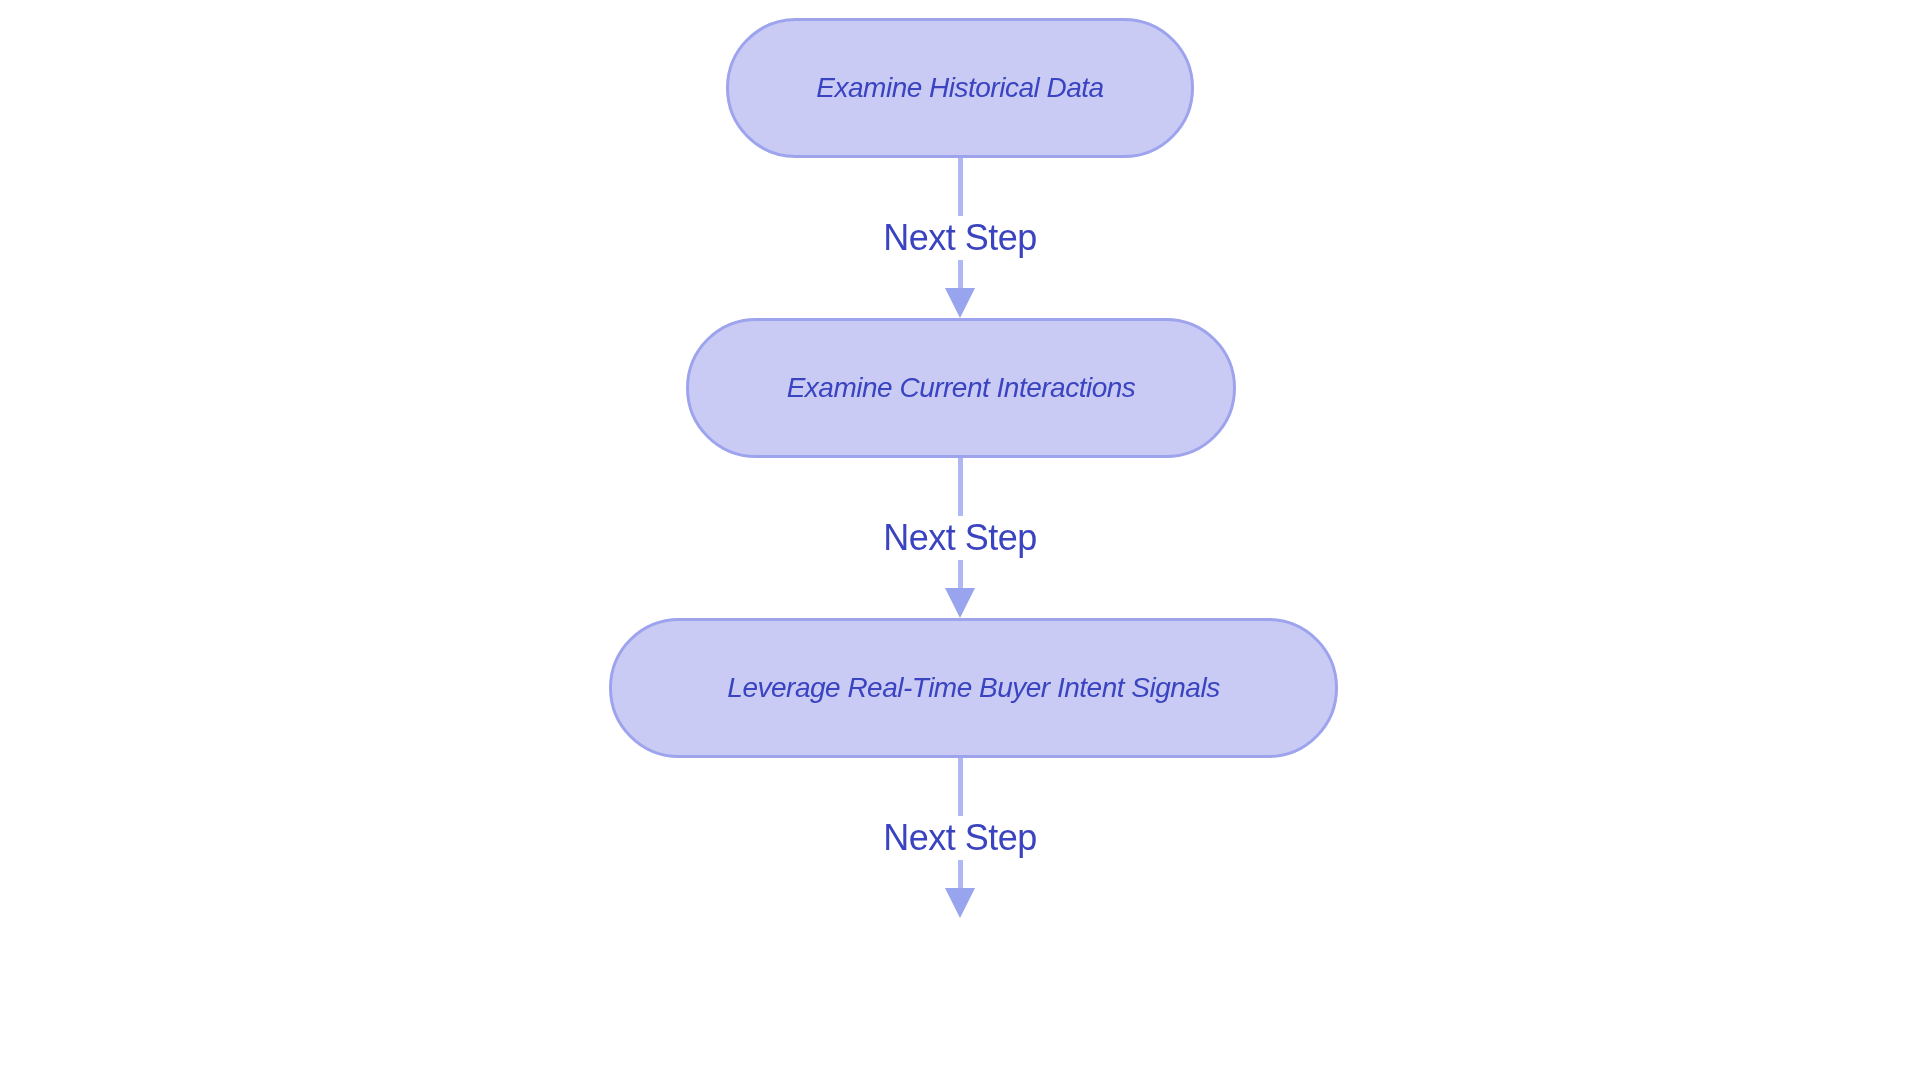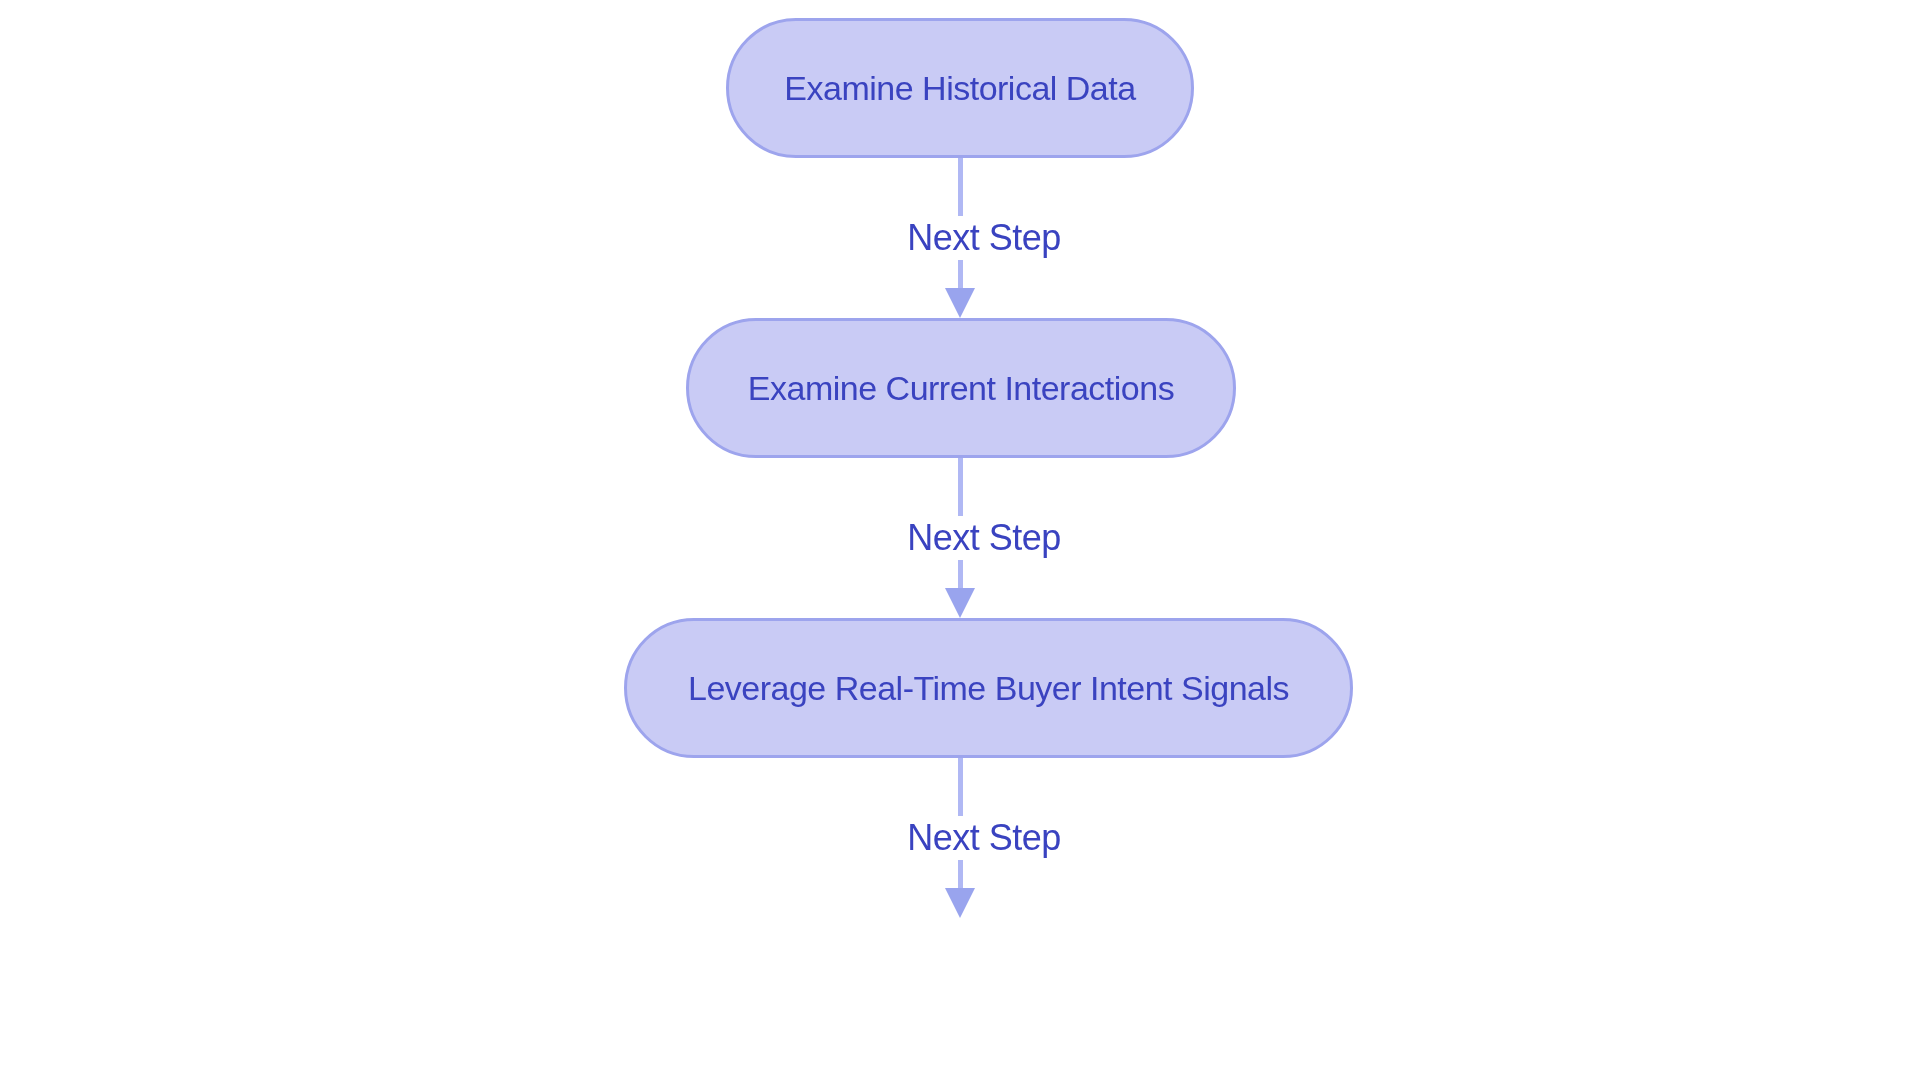--- a/index.html
+++ b/index.html
@@ -24,28 +24,29 @@
   .node {
     position: absolute;
     height: 140px;
     background: var(--node-fill);
     border: 3px solid var(--node-border);
     border-radius: 70px;
     display: flex;
     align-items: center;
     justify-content: center;
     color: var(--node-text);
-    font-size: 34px;
+    font-size: 28px;
     letter-spacing: -0.5px;
     white-space: nowrap;
     text-align: center;
+    font-style: italic;
   }
   .node-1 { top: 18px;  left: 726px; width: 468px; }
   .node-2 { top: 318px; left: 686px; width: 550px; }
-  .node-3 { top: 618px; left: 624px; width: 729px; }
+  .node-3 { top: 618px; left: 609px; width: 729px; }
   .node-4 { top: 918px; left: 677px; width: 566px; }
 
   .connector {
     position: absolute;
     left: 0;
     width: 100%;
     height: 160px;
   }
   .connector-1 { top: 158px; }
   .connector-2 { top: 458px; }
@@ -73,21 +74,20 @@
     position: absolute;
     left: 50%;
     top: 50%;
     transform: translate(-50%, -50%);
     background: var(--background);
     padding: 1px 8px;
     color: var(--edge-label-text);
     font-size: 36px;
     letter-spacing: -0.5px;
     white-space: nowrap;
-    margin-left: 24px;
   }
 </style>
 </head>
 <body>
 
 <div class="canvas">
 
   <div class="node node-1">
     <span>Examine Historical Data</span>
   </div>

